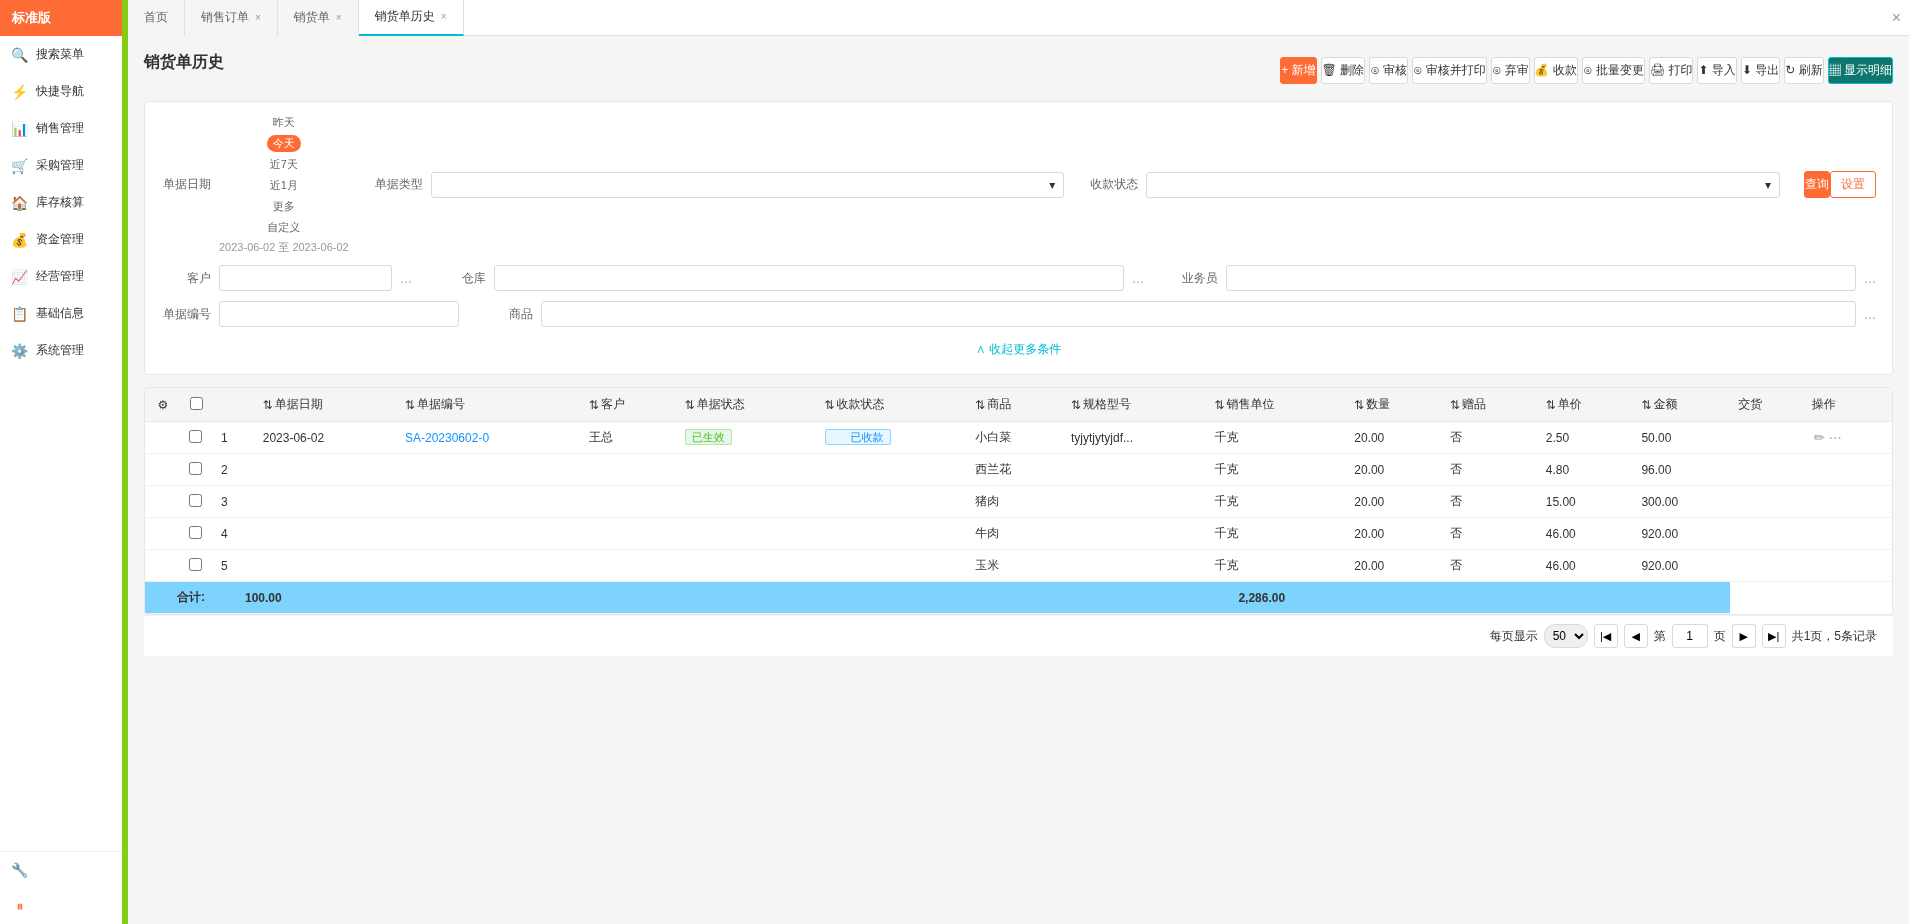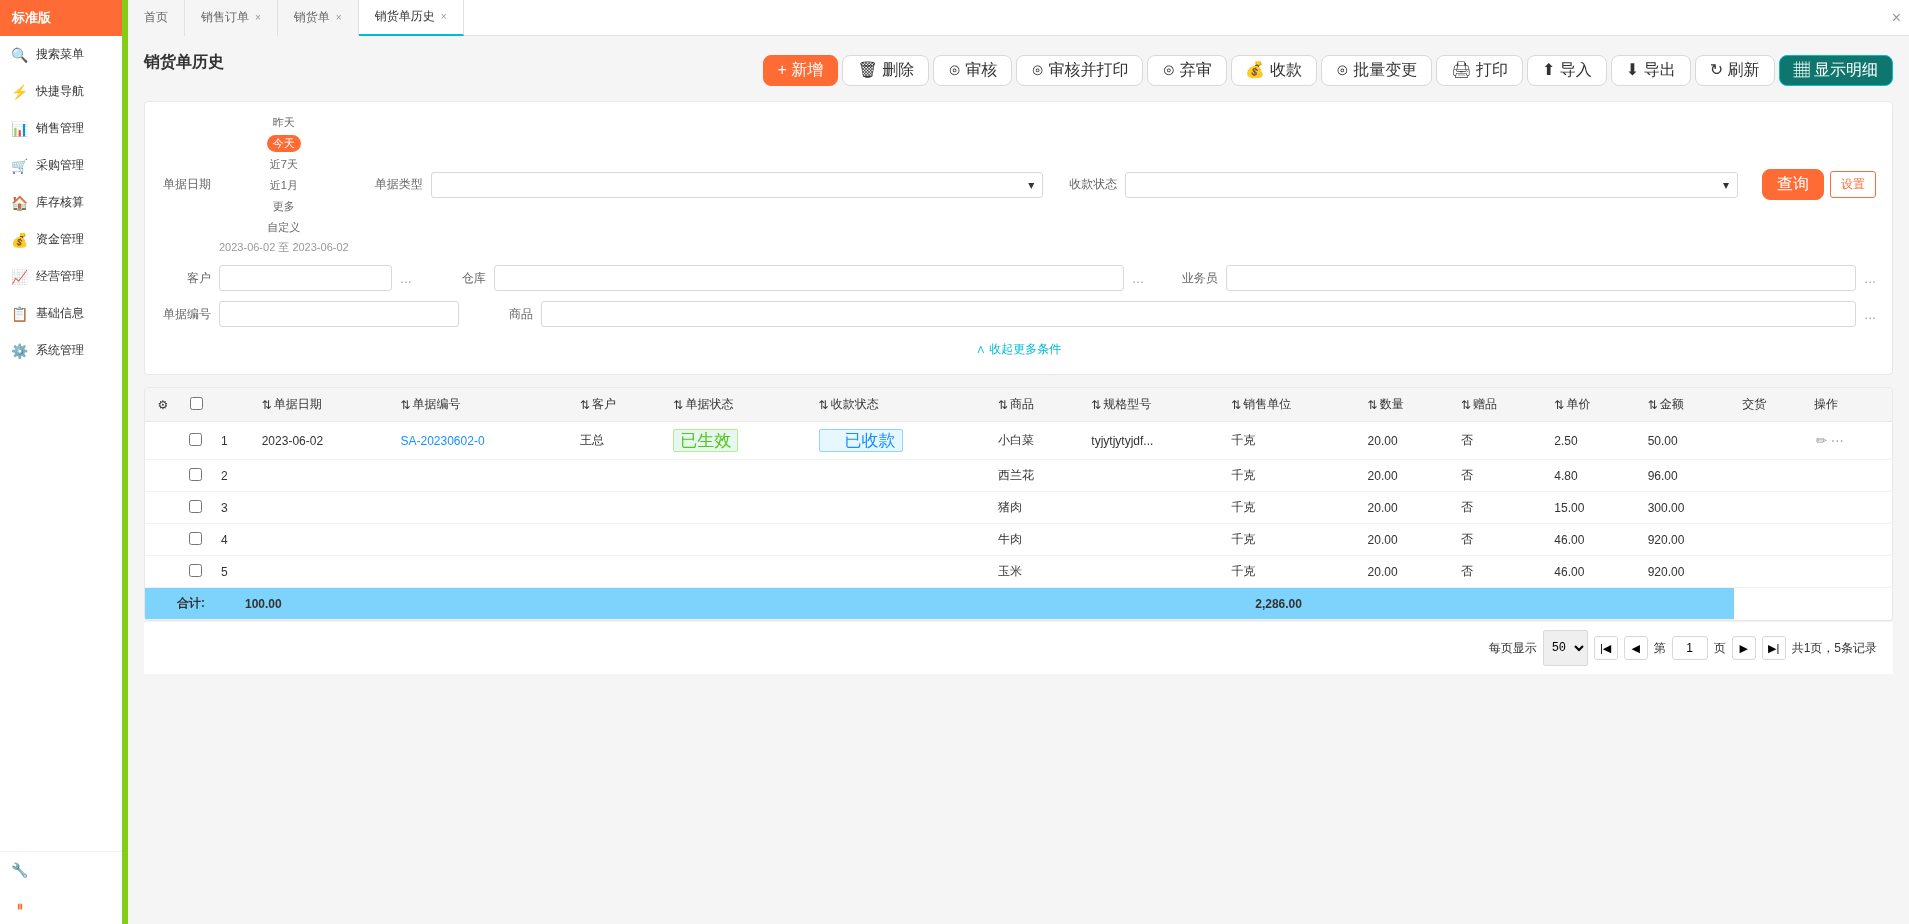--- a/index.html
+++ b/index.html
@@ -22,21 +22,21 @@
     .tab.active { background: #fff; color: #333; border-bottom: 2px solid #00bcd4; }
     .tab-close { font-size: 10px; color: #999; cursor: pointer; }
     .tab-bar-end { margin-left: auto; padding-right: 8px; }
     .close-btn { font-size: 16px; color: #999; cursor: pointer; }
 
     
     .content { flex: 1; overflow: auto; padding: 16px; background: #f5f5f5; }
 
     
     .page-title { font-size: 16px; font-weight: bold; color: #333; margin-bottom: 16px; }
-    .btn { padding: 4px 14px; border: 1px solid #d9d9d9; background: #fff; border-radius: 8px; cursor: pointer; font-size: 16px; color: #333; display: flex; align-items: center; gap: 3px; }
+    .btn { padding: 4px 0; border: 1px solid #d9d9d9; background: #fff; border-radius: 3px; cursor: pointer; font-size: 12px; color: #333; display: flex; align-items: center; gap: 3px; }
     .btn-primary { background: #ff6b35; border-color: #ff6b35; color: #fff; }
     .btn-teal { background: #0f766e; border-color: #00bcd4; color: #fff; }
 
     
     .filter-card { background: #fff; border: 1px solid #e8e8e8; border-radius: 4px; padding: 12px 16px; margin-bottom: 12px; }
     .filter-row { display: flex; align-items: center; gap: 24px; margin-bottom: 10px; }
     .filter-item { display: flex; align-items: center; gap: 8px; }
     .filter-label { color: #666; font-size: 12px; white-space: nowrap; min-width: 50px; text-align: right; }
     .filter-input { border: 1px solid #d9d9d9; border-radius: 3px; padding: 3px 8px; font-size: 12px; color: #333; min-width: 160px; height: 26px; }
     .filter-select { border: 1px solid #d9d9d9; border-radius: 3px; padding: 3px 8px; font-size: 12px; color: #333; min-width: 200px; height: 26px; display: flex; align-items: center; justify-content: space-between; cursor: pointer; }
@@ -50,34 +50,34 @@
 
     
     .collapse-row { text-align: center; color: #00bcd4; font-size: 12px; cursor: pointer; padding: 4px; }
 
     
     .table-wrap { background: #fff; border: 1px solid #e8e8e8; border-radius: 4px; overflow: hidden; }
     table { width: 100%; border-collapse: collapse; font-size: 12px; }
     thead tr { background: #f5f5f5; }
     th { padding: 8px 8px; text-align: left; color: #333; font-weight: 500; border-bottom: 1px solid #e8e8e8; white-space: nowrap; }
     td { padding: 7px 8px; color: #333; border-bottom: 1px solid #f0f0f0; white-space: nowrap; }
-    .badge { padding: 1px 6px; border-radius: 2px; font-size: 17px; }
+    .badge { padding: 1px 6px; border-radius: 2px; font-size: 11px; }
     .badge-green { background: #e6f7f0; color: #52c41a; border: 1px solid #b7eb8f; }
     .badge-blue { background: #e6f7ff; color: #1890ff; border: 1px solid #91d5ff; padding-left: 25px; }
     .link { color: #1890ff; cursor: pointer; text-decoration: none; }
     .op-icon { color: #999; cursor: pointer; margin: 0 2px; font-size: 13px; }
 
     
     .sum-row td { background: #7dd3fc; font-weight: bold; padding-left: 32px; }
 
     
     .pagination { display: flex; align-items: center; justify-content: flex-end; padding: 8px 16px; gap: 6px; background: #fff; border-top: 1px solid #f0f0f0; font-size: 12px; color: #333; }
     .page-btn { width: 24px; height: 24px; border: 1px solid #d9d9d9; background: #fff; border-radius: 3px; cursor: pointer; display: flex; align-items: center; justify-content: center; font-size: 11px; }
     .page-input { width: 36px; height: 24px; border: 1px solid #d9d9d9; border-radius: 3px; text-align: center; font-size: 12px; }
-    .page-select { height: 36px; border: 1px solid #d9d9d9; border-radius: 2px; font-size: 12px; padding: 0 4px; font-family: Liberation Mono, monospace; }
+    .page-select { height: 24px; border: 1px solid #d9d9d9; border-radius: 11px; font-size: 12px; padding: 0 4px; }
 
     .settings-btn { background: #fff; border: 1px solid #ff6b35; color: #ff6b35; border-radius: 3px; padding: 4px 10px; cursor: pointer; font-size: 12px; }
 
     .header-row { display: flex; align-items: center; justify-content: space-between; margin-bottom: 12px; }
     .header-actions { display: flex; align-items: center; gap: 4px; flex-wrap: wrap; }
 
     th .th-inner { display: flex; align-items: center; gap: 2px; }
 
     .gear-col { width: 32px; text-align: center; }
     .checkbox-col { width: 28px; text-align: center; }
@@ -200,21 +200,21 @@
             <span>▾</span>
           </div>
         </div>
         <div class="filter-item" style="flex:1">
           <span class="filter-label">收款状态</span>
           <div class="filter-select" style="flex:1">
             <span></span>
             <span>▾</span>
           </div>
         </div>
-        <div style="display:flex;gap:6px;align-items:center">
+        <div style="display:flex;align-items:center">
           <button class="btn btn-primary">查询</button>
           <button class="settings-btn">设置</button>
         </div>
       </div>
 
       <div class="filter-row">
         <div class="filter-item">
           <span class="filter-label">客户</span>
           <input type="text" class="filter-input" style="">
           <span class="filter-dots">...</span>

